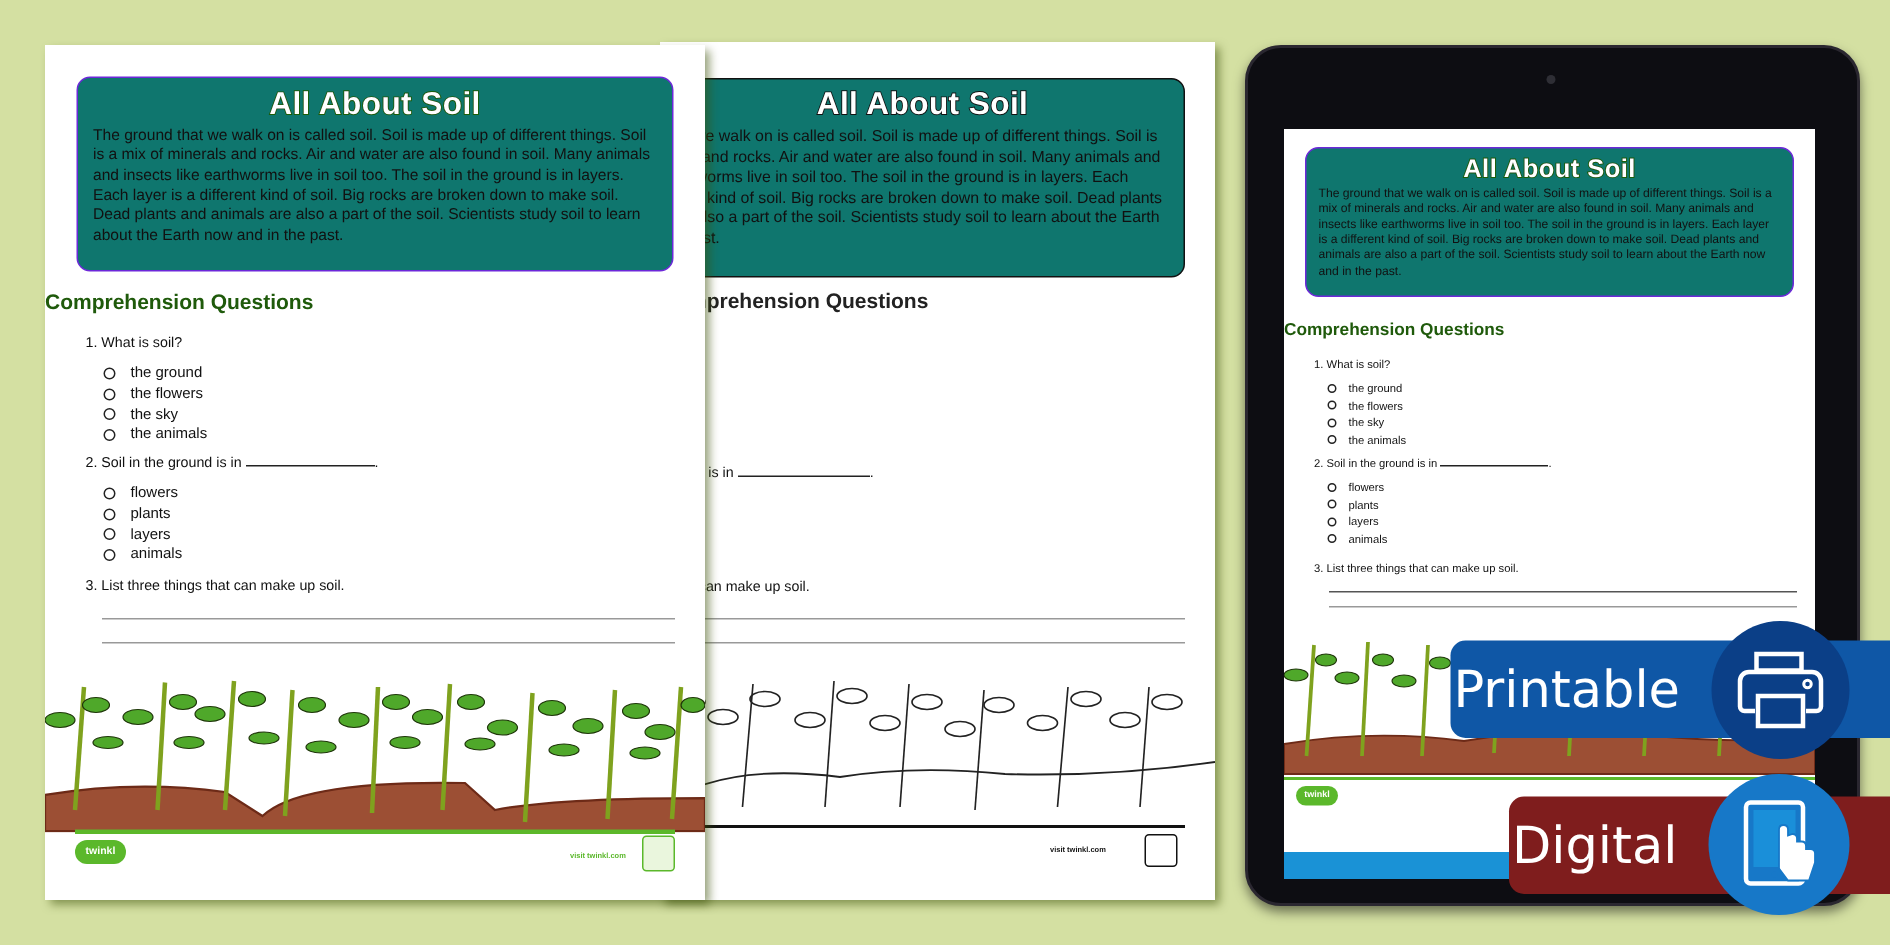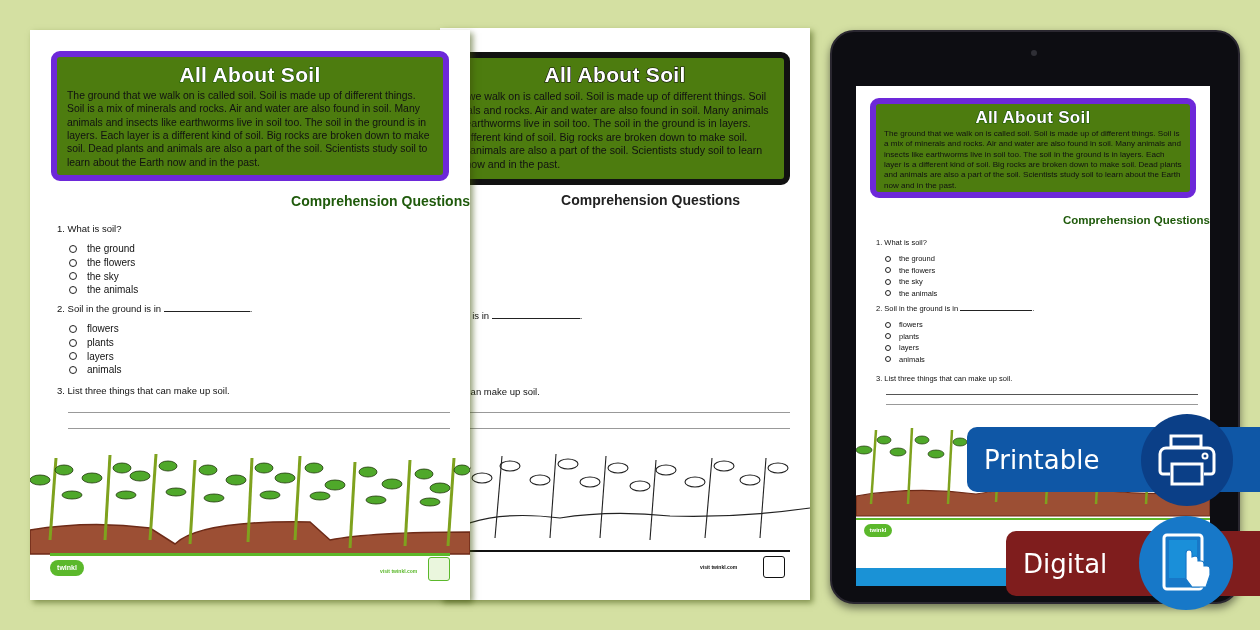--- a/index.html
+++ b/index.html
@@ -1,40 +1,40 @@
 <!DOCTYPE html>
 <html><head>
 <meta charset="utf-8">
 <style>
   *{box-sizing:border-box;margin:0;padding:0}
   body{width:1260px;height:630px;overflow:hidden;background:#d4e0a2;font-family:"Liberation Sans",sans-serif;position:relative}
   .sheet{position:absolute;background:#fff;box-shadow:3px 3px 6px rgba(60,80,10,.55)}
   #sheet-color{left:30px;top:30px;width:440px;height:570px;z-index:3}
   #sheet-bw{left:440px;top:28px;width:370px;height:572px;z-index:2;overflow:hidden}
-  .passage{position:absolute;border:6px solid #6d28d9;border-radius:9px;background:#4d7c0f}
+  .passage{position:absolute;border:1px solid #6d28d9;border-radius:9px;background:#0f766e}
   .title{font-weight:bold;text-align:center;color:#fff;-webkit-text-stroke:1.2px #1b5e07;paint-order:stroke fill;text-shadow:0 0 0 #000;letter-spacing:.3px}
   .ptext{color:#111;line-height:1.28}
-  .cq{font-weight:bold;text-align:right;color:#1f5a0b}
+  .cq{font-weight:bold;text-align:left;color:#1f5a0b}
   .q{position:absolute;color:#111}
   .opt{display:flex;align-items:center}
   .circ{display:inline-block;border:1.3px solid #222;border-radius:50%;margin-right:10px;flex:none}
   .blank{display:inline-block;border-bottom:1px solid #222;vertical-align:baseline}
   .wline{position:absolute;height:1px;background:#999}
   .footer-line{position:absolute;height:3px;background:#5cb82a}
   .twinkl{position:absolute;background:#5bb82b;color:#fff;font-weight:bold;border-radius:12px;text-align:center}
   .badge{position:absolute;border:1.5px solid #5bb82b;border-radius:3px;background:#eaf6dd}
   .tiny{position:absolute;color:#5bb82b;font-weight:bold}
   
   #tablet{position:absolute;left:830px;top:30px;width:410px;height:574px;background:#0d0d12;border-radius:24px;box-shadow:0 4px 8px rgba(0,0,0,.5);z-index:4;border:2px solid #2a2730}
   #camera{position:absolute;left:199px;top:18px;width:6px;height:6px;border-radius:50%;background:#2e2e35}
   #screen{position:absolute;left:24px;top:54px;width:354px;height:500px;background:#fff;overflow:hidden}
   .pill{position:absolute;color:#fff;display:flex;align-items:center;font-family:"DejaVu Sans",sans-serif}
   #printable-pill{left:967px;top:427px;width:293px;height:65px;background:#0f57a6;border-radius:10px 0 0 10px;z-index:6}
   #digital-pill{left:1006px;top:531px;width:254px;height:65px;background:#7f1d1d;border-radius:10px 0 0 10px;z-index:6}
-  .pill span{font-size:26px;padding-left:17px}
+  .pill span{font-size:34px;padding-left:2px}
   .roundicon{position:absolute;border-radius:50%;z-index:7;display:flex;align-items:center;justify-content:center}
   #printer-circle{left:1141px;top:414px;width:92px;height:92px;background:#0b3f87}
   #tablet-circle{left:1139px;top:516px;width:94px;height:94px;background:#1778c8}
   .tab-bluebar{position:absolute;left:0;bottom:0;width:100%;height:18px;background:#1a92d6;color:#fff;font-size:6px;font-weight:bold;text-align:center;line-height:18px}
 </style>
 </head>
 <body>
 
 <div class="sheet" id="sheet-bw">
   <div class="passage" style="left:-70px;top:24px;width:420px;height:133px;border-color:#111">

